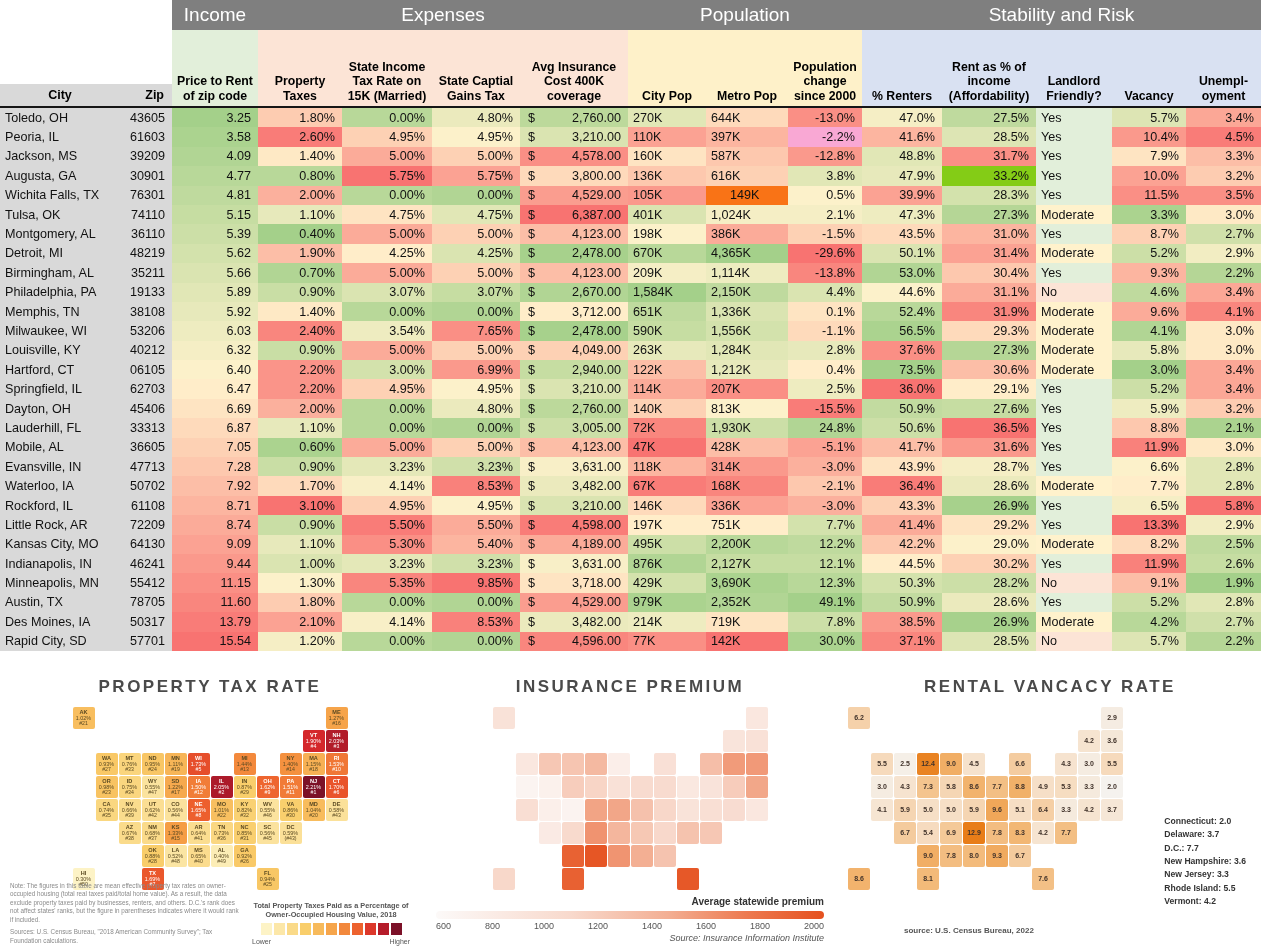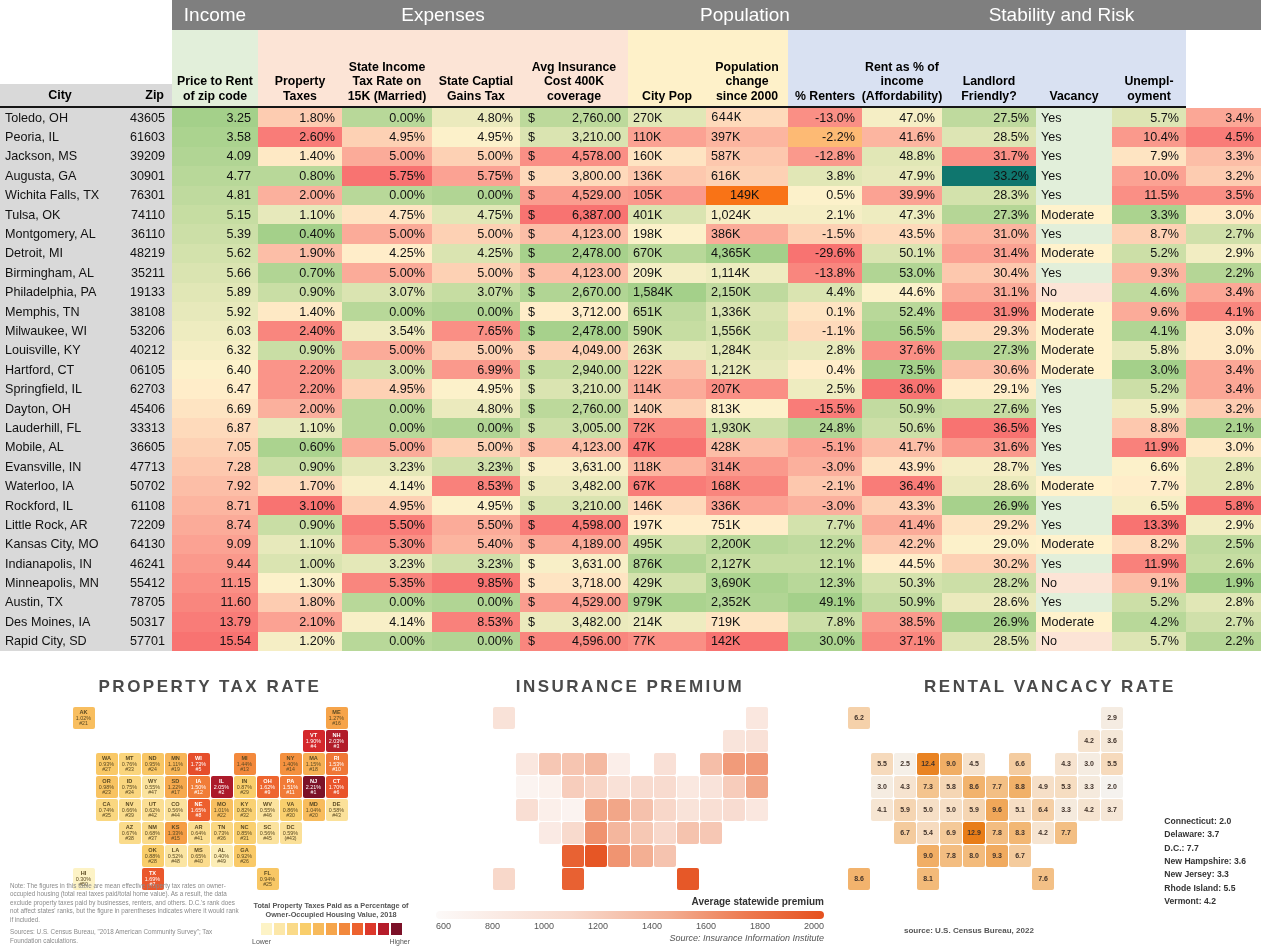--- a/index.html
+++ b/index.html
@@ -91,20 +91,21 @@
 Taxes</div>
         <div class="shcell" style="background: rgb(252, 228, 214);">State Income
 Tax Rate on
 15K (Married)</div>
         <div class="shcell" style="background: rgb(252, 228, 214);">State Captial
 Gains Tax</div>
         <div class="shcell" style="background: rgb(252, 228, 214);">Avg Insurance
 Cost 400K
 coverage</div>
         <div class="shcell" style="background: rgb(254, 241, 201);">City Pop</div>
+        <div class="shcell" style="background: rgb(254, 241, 201);">Metro Pop</div>
         <div class="shcell" style="background: rgb(254, 241, 201);">Population
 change
 since 2000</div>
         <div class="shcell" style="background: rgb(217, 225, 242);">% Renters</div>
         <div class="shcell" style="background: rgb(217, 225, 242);">Rent as % of
 income
 (Affordability)</div>
         <div class="shcell" style="background: rgb(217, 225, 242);">Landlord
 Friendly?</div>
         <div class="shcell" style="background: rgb(217, 225, 242);">Vacancy</div>
@@ -118,42 +119,42 @@
           <div class="dcell ar rowhead">43605</div>
           <div class="dcell ar" style="background: rgb(164, 208, 138);">3.25</div>
           <div class="dcell ar" style="background: rgb(253, 204, 177);">1.80%</div>
           <div class="dcell ar" style="background: rgb(184, 216, 153);">0.00%</div>
           <div class="dcell ar" style="background: rgb(235, 234, 189);">4.80%</div>
           <div class="dcell money" style="background: rgb(188, 217, 155);">
             <span>$</span>
             <span>2,760.00</span>
           </div>
           <div class="dcell al" style="background: rgb(225, 231, 182);">270K</div>
-          <div class="dcell al" style="background: rgb(254, 218, 187); font-family: Liberation Mono, monospace;">644K</div>
+          <div class="dcell al" style="background: rgb(254, 218, 187);">644K</div>
           <div class="dcell ar" style="background: rgb(250, 143, 133);">-13.0%</div>
           <div class="dcell ar" style="background: rgb(245, 238, 197);">47.0%</div>
           <div class="dcell ar" style="background: rgb(191, 218, 158);">27.5%</div>
           <div class="dcell al" style="background: rgb(226, 239, 218);">Yes</div>
           <div class="dcell ar" style="background: rgb(221, 229, 180);">5.7%</div>
           <div class="dcell ar" style="background: rgb(251, 167, 150);">3.4%</div>
         </div>
         <div class="grid-row drow">
           <div class="dcell al rowhead">Peoria, IL</div>
           <div class="dcell ar rowhead">61603</div>
           <div class="dcell ar" style="background: rgb(171, 211, 143);">3.58</div>
           <div class="dcell ar" style="background: rgb(249, 124, 120);">2.60%</div>
           <div class="dcell ar" style="background: rgb(253, 209, 180);">4.95%</div>
           <div class="dcell ar" style="background: rgb(252, 241, 202);">4.95%</div>
           <div class="dcell money" style="background: rgb(218, 228, 177);">
             <span>$</span>
             <span>3,210.00</span>
           </div>
           <div class="dcell al" style="background: rgb(251, 162, 147);">110K</div>
           <div class="dcell al" style="background: rgb(252, 181, 160);">397K</div>
-          <div class="dcell ar" style="background: #fdba74;">-2.2%</div>
+          <div class="dcell ar" style="background: #f9a8d4;">-2.2%</div>
           <div class="dcell ar" style="background: rgb(252, 181, 160);">41.6%</div>
           <div class="dcell ar" style="background: rgb(221, 229, 180);">28.5%</div>
           <div class="dcell al" style="background: rgb(226, 239, 218);">Yes</div>
           <div class="dcell ar" style="background: rgb(250, 153, 140);">10.4%</div>
           <div class="dcell ar" style="background: rgb(249, 124, 120);">4.5%</div>
         </div>
         <div class="grid-row drow">
           <div class="dcell al rowhead">Jackson, MS</div>
           <div class="dcell ar rowhead">39209</div>
           <div class="dcell ar" style="background: rgb(177, 213, 148);">4.09</div>
@@ -181,21 +182,21 @@
           <div class="dcell ar" style="background: rgb(248, 115, 113);">5.75%</div>
           <div class="dcell ar" style="background: rgb(251, 162, 147);">5.75%</div>
           <div class="dcell money" style="background: rgb(254, 218, 187);">
             <span>$</span>
             <span>3,800.00</span>
           </div>
           <div class="dcell al" style="background: rgb(253, 200, 174);">136K</div>
           <div class="dcell al" style="background: rgb(253, 209, 180);">616K</div>
           <div class="dcell ar" style="background: rgb(225, 231, 182);">3.8%</div>
           <div class="dcell ar" style="background: rgb(231, 233, 187);">47.9%</div>
-          <div class="dcell ar" style="background: #0f766e;">33.2%</div>
+          <div class="dcell ar" style="background: #84cc16;">33.2%</div>
           <div class="dcell al" style="background: rgb(226, 239, 218);">Yes</div>
           <div class="dcell ar" style="background: rgb(251, 162, 147);">10.0%</div>
           <div class="dcell ar" style="background: rgb(253, 204, 177);">3.2%</div>
         </div>
         <div class="grid-row drow">
           <div class="dcell al rowhead">Wichita Falls, TX</div>
           <div class="dcell ar rowhead">76301</div>
           <div class="dcell ar" style="background: rgb(191, 218, 158);">4.81</div>
           <div class="dcell ar" style="background: rgb(251, 176, 157);">2.00%</div>
           <div class="dcell ar" style="background: rgb(184, 216, 153);">0.00%</div>

